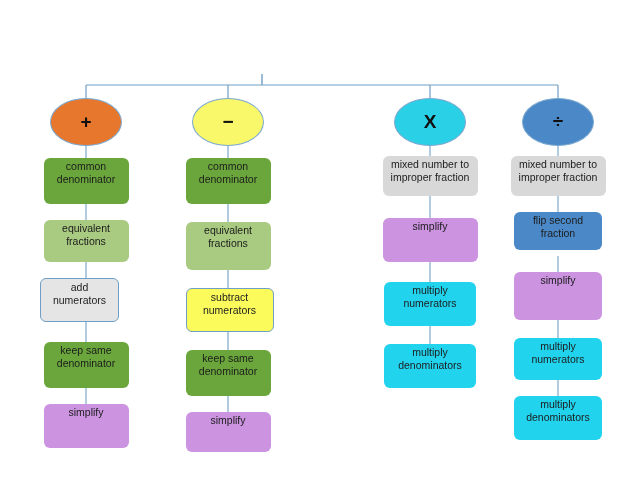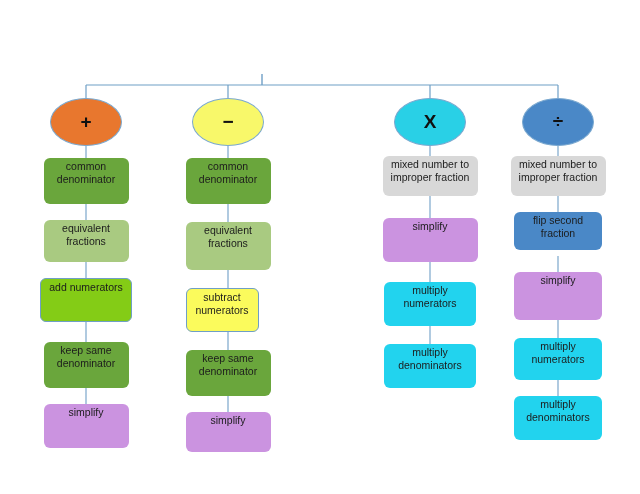--- a/index.html
+++ b/index.html
@@ -115,39 +115,39 @@
   <div id="branches">
       <div class="op" style="left: 50px; top: 98px; width: 72px; height: 48px; background: rgb(232, 119, 46);">
         <span>+</span>
       </div>
       <div class="node" style="left: 43.5px; top: 158px; width: 85px; height: 46px; background: rgb(106, 166, 60);">
         <span>common denominator</span>
       </div>
       <div class="node" style="left: 43.5px; top: 220px; width: 85px; height: 42px; background: rgb(169, 202, 129);">
         <span>equivalent fractions</span>
       </div>
-      <div class="node outlined" style="left: 40px; top: 278px; width: 92px; height: 44px; background: #84cc16;">
+      <div class="node outlined" style="left: 40px; top: 278px; width: 79px; height: 44px; background: #e5e5e5;">
         <span>add numerators</span>
       </div>
       <div class="node" style="left: 43.5px; top: 342px; width: 85px; height: 46px; background: rgb(106, 166, 60);">
         <span>keep same denominator</span>
       </div>
       <div class="node" style="left: 43.5px; top: 404px; width: 85px; height: 44px; background: rgb(203, 147, 224);">
         <span>simplify</span>
       </div>
       <div class="op" style="left: 192px; top: 98px; width: 72px; height: 48px; background: rgb(248, 248, 106);">
         <span>−</span>
       </div>
       <div class="node" style="left: 185.5px; top: 158px; width: 85px; height: 46px; background: rgb(106, 166, 60);">
         <span>common denominator</span>
       </div>
       <div class="node" style="left: 185.5px; top: 222px; width: 85px; height: 48px; background: rgb(169, 202, 129);">
         <span>equivalent fractions</span>
       </div>
-      <div class="node outlined" style="left: 185.5px; top: 288px; width: 73px; height: 44px; background: rgb(251, 251, 92);">
+      <div class="node outlined" style="left: 185.5px; top: 288px; width: 88px; height: 44px; background: rgb(251, 251, 92);">
         <span>subtract numerators</span>
       </div>
       <div class="node" style="left: 185.5px; top: 350px; width: 85px; height: 46px; background: rgb(106, 166, 60);">
         <span>keep same denominator</span>
       </div>
       <div class="node" style="left: 185.5px; top: 412px; width: 85px; height: 40px; background: rgb(203, 147, 224);">
         <span>simplify</span>
       </div>
       <div class="op" style="left: 394px; top: 98px; width: 72px; height: 48px; background: rgb(41, 208, 230);">
         <span>X</span>

